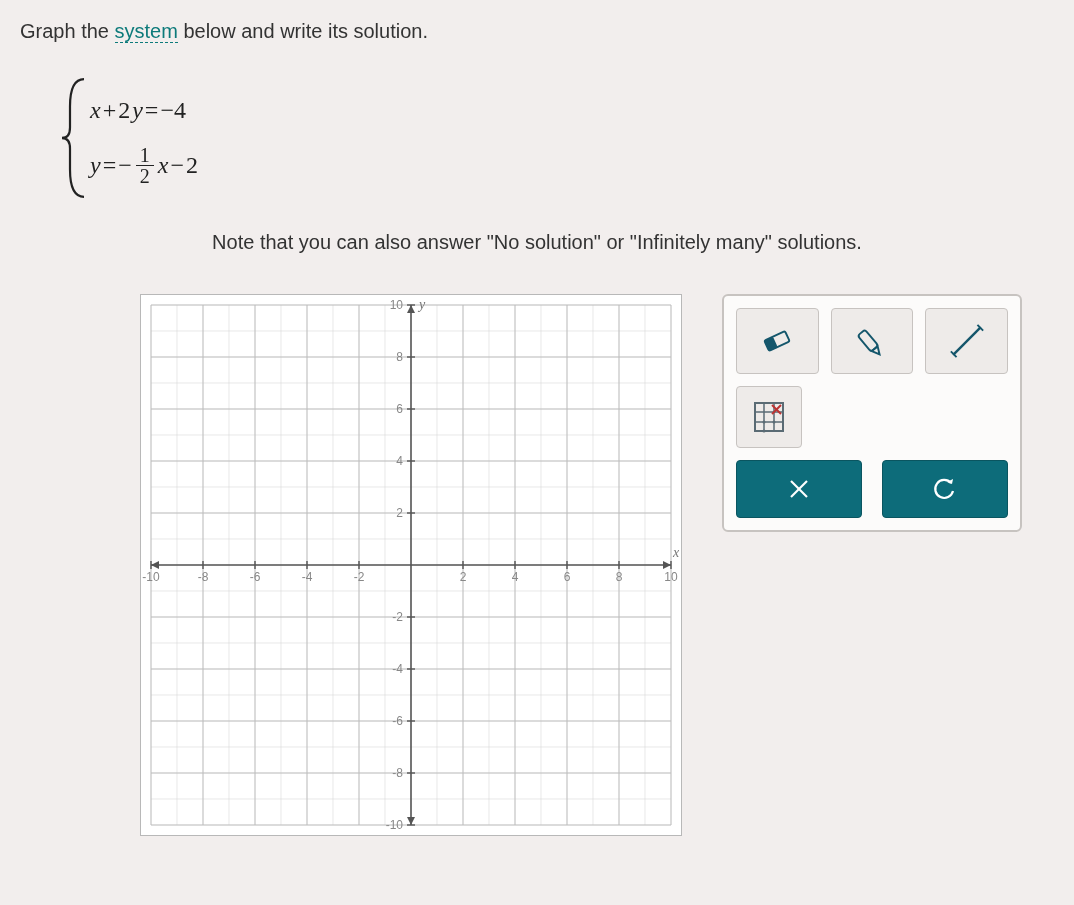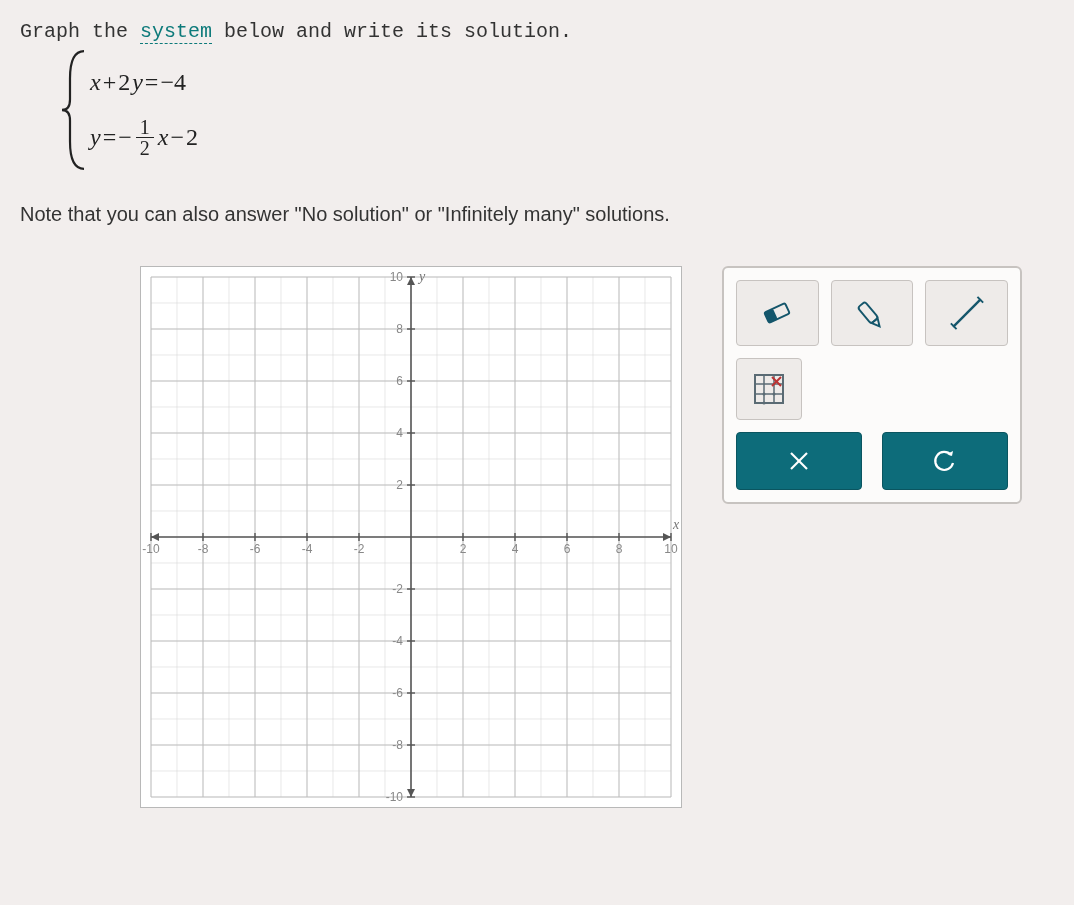--- a/index.html
+++ b/index.html
@@ -6,22 +6,21 @@
     margin: 0;
     padding: 20px 20px 20px 20px;
     font-family: Verdana, Arial, sans-serif;
     background: #f2eeed;
     color: #333;
     width: 1074px;
     box-sizing: border-box;
   }
   .prompt {
     font-size: 20px;
-    margin-bottom: 4px;
-    font-family: Liberation Mono, monospace;
+    margin-bottom: 32px;
   }
   .prompt .linkish {
     color: #0d7a7a;
     border-bottom: 1px dashed #0d7a7a;
   }
   .system-eq {
     display: flex;
     align-items: stretch;
     margin-left: 40px;
     margin-bottom: 30px;
@@ -51,20 +50,21 @@
     font-style: normal;
     vertical-align: middle;
     line-height:1;
     margin: 0 2px;
   }
   .frac .num { border-bottom:1.5px solid #222; padding:0 4px; font-size:20px;}
   .frac .den { padding:0 4px; font-size:20px;}
   .note {
     font-size: 20px;
     margin-bottom: 40px;
+    text-align: center;
   }
   .work-area {
     display:flex;
     gap: 40px;
     padding-left: 120px;
   }
   .graph-wrap {
     width: 540px;
     height: 540px;
     background: #fff;

